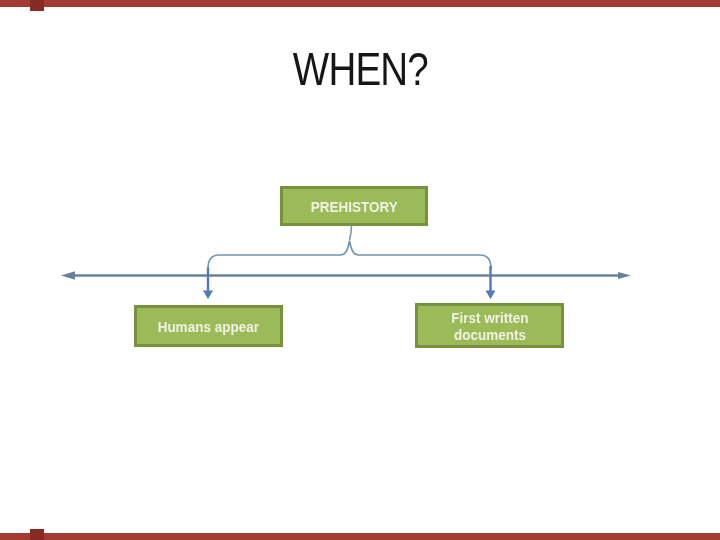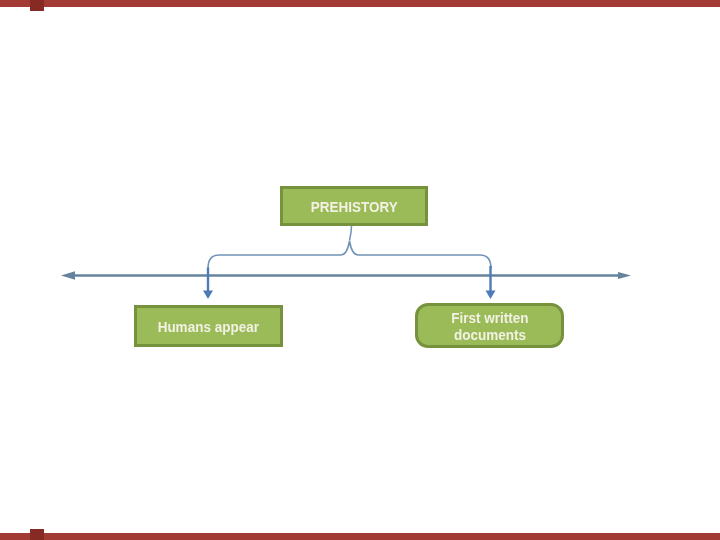--- a/index.html
+++ b/index.html
@@ -77,32 +77,35 @@
     font-weight: 600;
     line-height: 17px;
   }
   .gbox .condensed {
     display: inline-block;
     transform: scaleX(0.9);
     transform-origin: center;
   }
   .gbox.prehistory { left: 280px; top: 186px; width: 148px; height: 40px; }
   .gbox.humans     { left: 134px; top: 305px; width: 149px; height: 42px; }
-  .gbox.documents  { left: 415px; top: 303px; width: 149px; height: 45px; border-radius: 13px; }
+  .gbox.documents  { left: 415px; top: 303px; width: 149px; height: 45px; }
 </style>
 </head>
 <body>
 
 <div class="slide">
 
   <div class="edge-bar top"></div>
   <div class="edge-square top"></div>
   <div class="edge-bar bottom"></div>
   <div class="edge-square bottom"></div>
 
+  <h1 class="title">
+    <span class="condensed">WHEN?</span>
+  </h1>
 
   <svg class="connectors" viewBox="0 0 720 540" xmlns="http://www.w3.org/2000/svg">
 
     <path d="M351.5,226 C351.5,232 350.5,236 349.5,240.5" stroke="#7293B5" stroke-width="1.5" fill="none"></path>
 
     <path d="M208,268.5 Q208,255 219,255 L341,255 Q347,255 349.5,241 Q352,255 358,255 L480,255 Q491,255 491,268.5" stroke="#7293B5" stroke-width="1.6" fill="none"></path>
 
     <g>
       <line x1="73" y1="275.5" x2="620" y2="275.5" stroke="#66839D" stroke-width="2.4"></line>
       <polygon points="61,275.5 75,271.2 75,279.8" fill="#66839D"></polygon>

